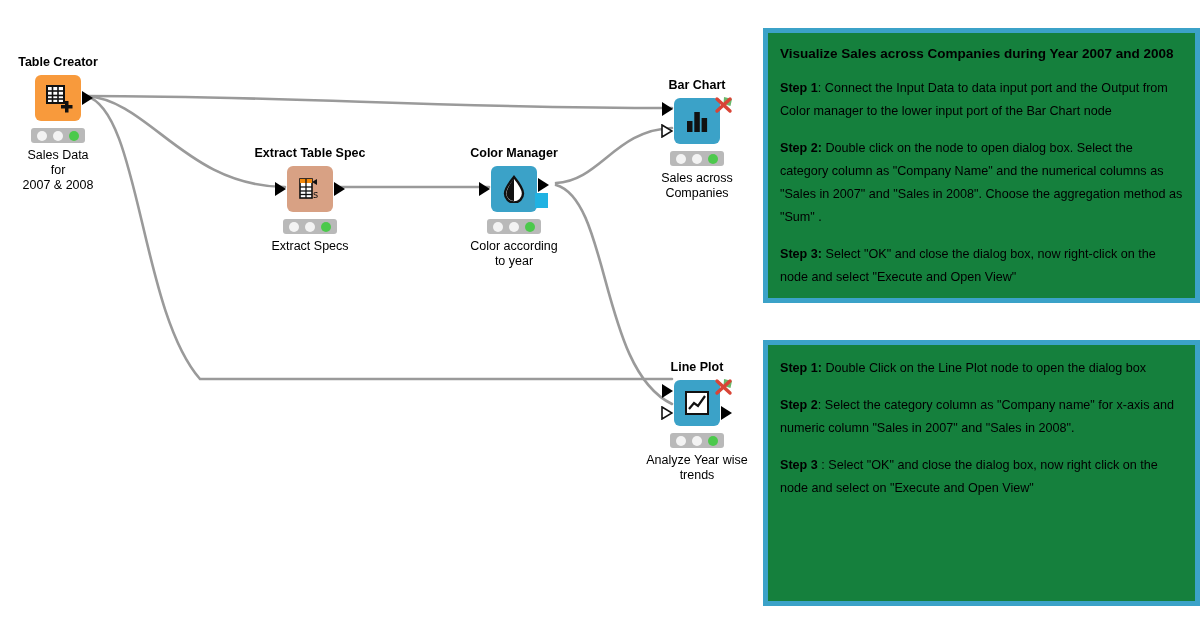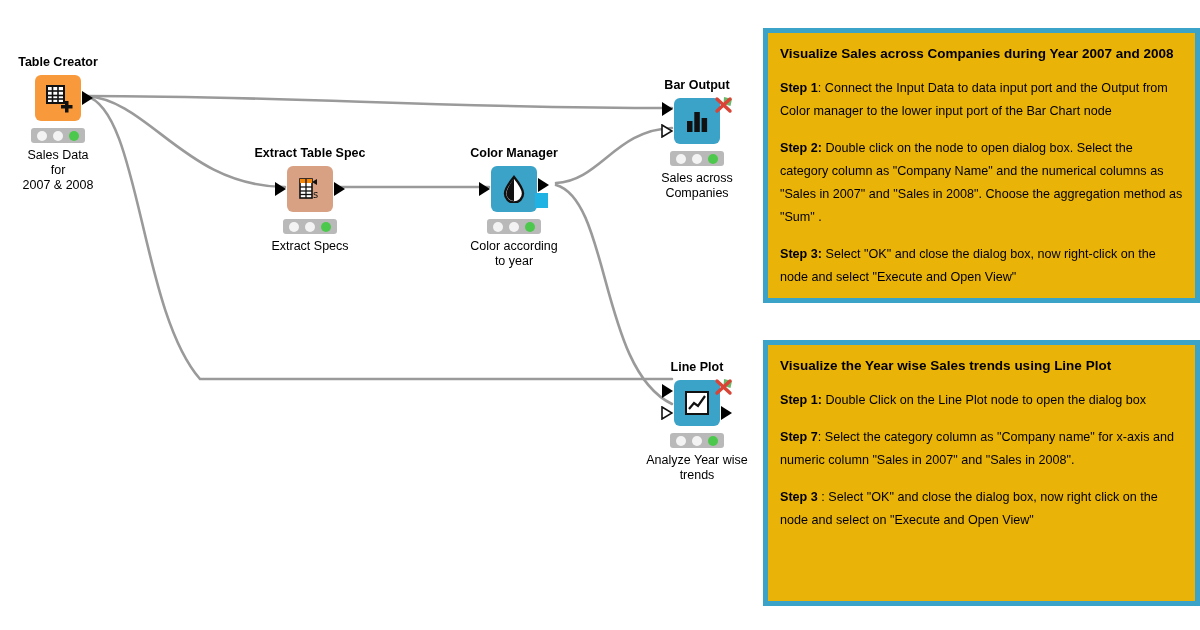--- a/index.html
+++ b/index.html
@@ -129,21 +129,21 @@
   .node-sub {
     font-size: 12.5px;
     line-height: 15px;
     margin-top: 5px;
     white-space: pre-line;
   }
 
   
   .annotation {
     position: absolute;
-    background: #eab308;
+    background: #15803d;
     box-sizing: border-box;
     overflow: hidden;
   }
   .annotation .inner {
     padding: 12px 12px 10px 12px;
   }
   .anno-title {
     font-size: 13.5px;
     font-weight: bold;
     line-height: 18px;
@@ -250,21 +250,21 @@
     <div class="status-bar">
       <span class="light"></span>
       <span class="light"></span>
       <span class="light green"></span>
     </div>
     <div class="node-sub">Color according
 to year</div>
   </div>
 
   <div class="node-group" style="left:697px; top:78px;">
-    <div class="node-title">Bar Output</div>
+    <div class="node-title">Bar Chart</div>
     <div class="node-body">
       <div class="node-box" style="background:#3ba2c8;"></div>
       <div class="node-icon">
         <svg width="26" height="26" viewBox="0 0 26 26" xmlns="http://www.w3.org/2000/svg">
           <rect x="3" y="13" width="5.5" height="11" fill="#111"></rect>
           <rect x="10.3" y="4" width="5.5" height="20" fill="#111"></rect>
           <rect x="17.6" y="10" width="5.5" height="14" fill="#111"></rect>
         </svg>
       </div>
       <div class="port in-filled" style="top:4px;"></div>
@@ -334,26 +334,25 @@
         <b>Step 2:</b><span> </span><span>Double click on the node to open dialog box. Select the category column as "Company Name" and the numerical columns as "Sales in 2007" and "Sales in 2008". Choose the aggregation method as "Sum" .</span>
       </p>
       <p class="anno-step">
         <b>Step 3:</b><span> </span><span>Select "OK" and close the dialog box, now right-click on the node and select  "Execute and Open View"</span>
       </p>
     </div>
   </div>
 
   <div class="annotation" style="left:763px; top:340px; width:437px; height:266px; border:5px solid #3ba2c8;">
     <div class="inner">
-      <div class="anno-title">Visualize the Year wise Sales trends using Line Plot</div>
       <p class="anno-step">
         <b>Step 1:</b><span> </span><span>Double Click on the  Line  Plot node to open the dialog box</span>
       </p>
       <p class="anno-step">
-        <b>Step 7</b><span>: </span><span>Select the category column as "Company name" for x-axis and numeric column "Sales in 2007" and "Sales in 2008".</span>
+        <b>Step 2</b><span>: </span><span>Select the category column as "Company name" for x-axis and numeric column "Sales in 2007" and "Sales in 2008".</span>
       </p>
       <p class="anno-step">
         <b>Step 3 </b><span>: </span><span>Select "OK" and close the dialog box, now right click on the node and select on  "Execute and Open View"</span>
       </p>
     </div>
   </div>
 
 </div>
 
 </body></html>

